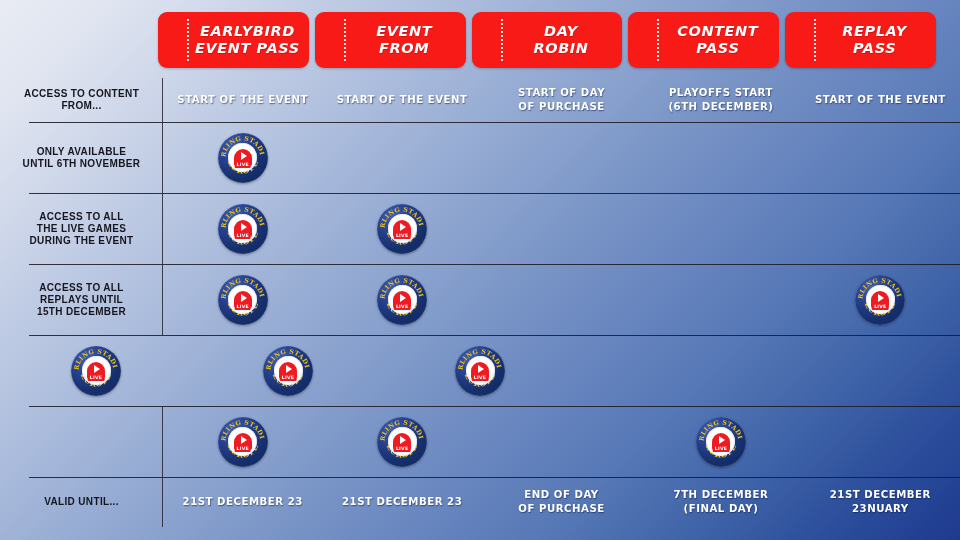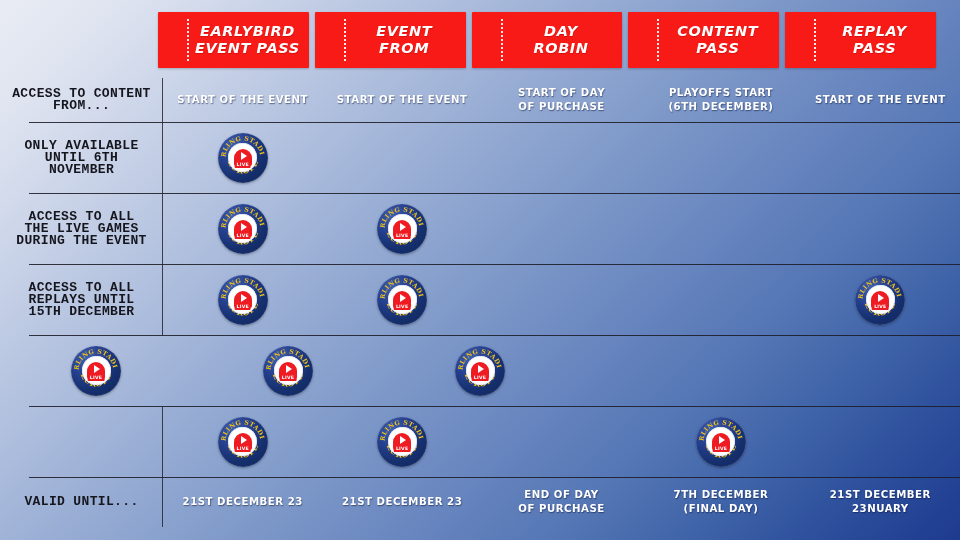--- a/index.html
+++ b/index.html
@@ -38,21 +38,21 @@
     height: 56px;
     display: flex;
     gap: 6px;
   }
 
   .ticket {
     position: relative;
     flex: 1 1 0;
     height: 56px;
     background: #f81a16;
-    border-radius: 1px;
+    border-radius: 9px;
     display: flex;
     align-items: center;
     justify-content: flex-end;
     filter: drop-shadow(0 1px 1px rgba(0,0,0,0.22));
   }
 
   
   .ticket::before,
   .ticket::after {
     content: "";
@@ -134,23 +134,23 @@
     display: flex;
     align-items: center;
     justify-content: center;
     text-align: center;
     padding: 0 12px;
     position: relative;
   }
 
   .label-cell .txt {
     color: #16161e;
-    font-family: Liberation Mono, monospace;
+    font-family: Liberation Sans, sans-serif;
     font-weight: 700;
-    font-size: 13px;
+    font-size: 10px;
     line-height: 12px;
     letter-spacing: 0.35px;
     white-space: pre-line;
     text-transform: uppercase;
   }
 
   
   .vdiv {
     position: absolute;
     right: 0;

